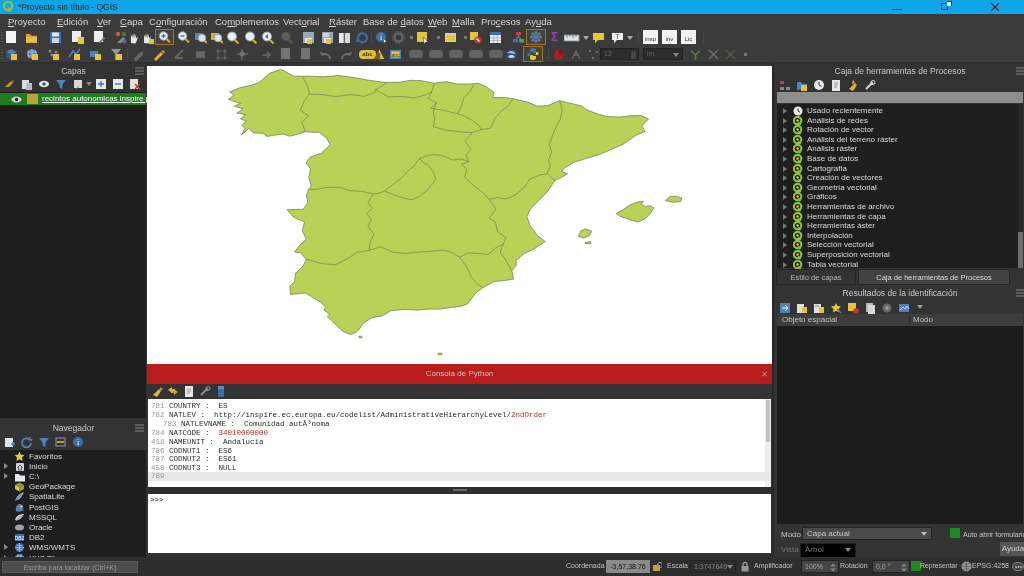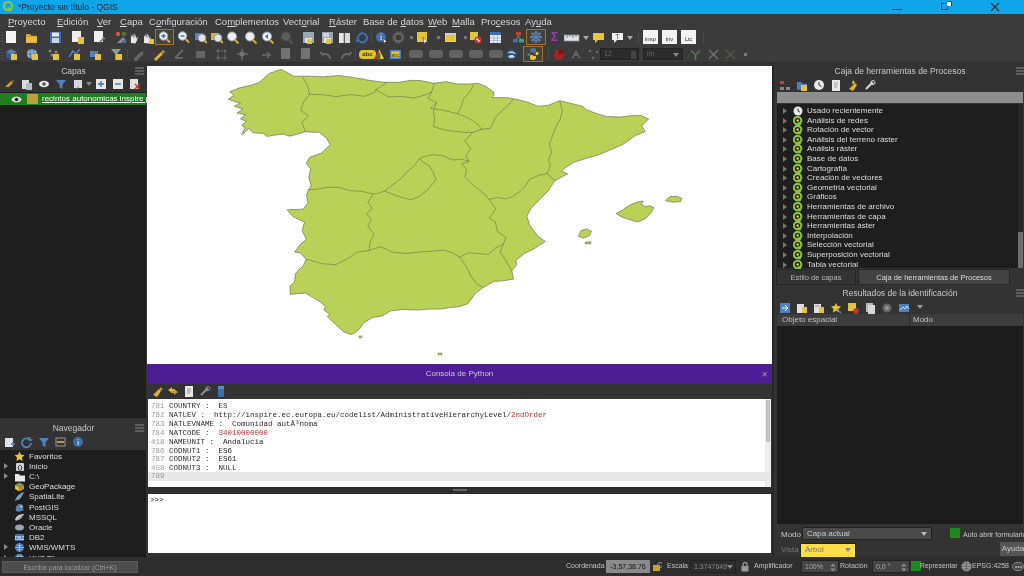--- a/index.html
+++ b/index.html
@@ -509,21 +509,21 @@
           <path d="M489.2,199.3 L484.2,194.1 L479.2,189.7 L471.5,183.9 L464.8,177.1 L466.8,169.3 L461.5,164.1 L469.1,161.4"></path>
           <path d="M559.7,100.7 L562.3,110.3 L560.3,119.1 L556.0,126.6 L552.3,136.2 L549.3,144.4 L551.6,152.2 L548.6,160.0 L550.3,165.8 L547.0,173.7"></path>
           <path d="M547.0,173.7 L551.6,177.8 L555.0,180.5"></path>
         </g>
 <rect x="359" y="336" width="3" height="2" fill="#b9d156" stroke="#5a6148" stroke-width="0.4"></rect>
 <rect x="438" y="353" width="4" height="2" fill="#b9d156" stroke="#5a6148" stroke-width="0.4"></rect>
 </svg>
     </div>
 
 <div class="abs" style="left:147px;top:301px;width:625px;height:190px" id="console">
-  <div class="abs ptitle" style="left:0;top:0;width:625px;height:20px;background:#4c1d95;line-height:20px;font-size:8px">Consola de Python</div>
+  <div class="abs ptitle" style="left:0;top:0;width:625px;height:20px;background:#b91c1c;line-height:20px;font-size:8px">Consola de Python</div>
   <span class="abs" style="right:4px;top:6px;color:#999;font-size:8px">✕</span>
   <div class="abs" style="left:0;top:20px;width:625px;height:15px;background:#333">
     <svg class="abs" style="left:4px;top:1px" width="12" height="12">
           <path d="M2,10 L8,4 l2,2 L6,12 Z" fill="#e0b52c"></path>
           <path d="M9,3 l2,2" stroke="#caa02a" stroke-width="2"></path>
         </svg>
     <svg class="abs" style="left:20px;top:1px" width="12" height="12">
           <path d="M1,5 l4,-3 v2 h3 v2 H5 v2 Z" fill="#e0b52c"></path>
           <path d="M11,7 l-4,3 v-2 H4 v-2 h3 V4 Z" fill="#caa02a"></path>
         </svg>
@@ -539,21 +539,21 @@
           <rect x="3" y="1" width="6" height="11" fill="#3a6ea5"></rect>
           <rect x="3" y="1" width="6" height="3" fill="#5a8ec5"></rect>
         </svg>
   </div>
   <div class="abs" style="left:1px;top:35px;width:623px;height:88px;background:#fff;font-family:'Liberation Mono',monospace;font-size:7.5px;color:#2a2a2a" id="pyout">
         <div class="abs" style="right:0;top:0;width:6px;height:88px;background:#ededed">
           <div class="abs" style="left:1px;top:1px;width:4px;height:42px;background:#c2c2c2"></div>
         </div>
         <div class="abs" style="left:0;top:3px;width:623px;height:9px;white-space:pre"><span style="color:#9a9a9a;padding-left:3px">781 </span>COUNTRY :  ES</div>
         <div class="abs" style="left:0;top:11.9px;width:623px;height:9px;white-space:pre"><span style="color:#9a9a9a;padding-left:3px">782 </span>NATLEV :  http://inspire.ec.europa.eu/codelist/AdministrativeHierarchyLevel/<span style="color:#b03030">2ndOrder</span></div>
-        <div class="abs" style="left:0;top:20.8px;width:623px;height:9px;white-space:pre"><span style="color:#9a9a9a;padding-left:3px">783 </span>NATLEVNAME :  Comunidad autÃ³noma</div>
+        <div class="abs" style="left:0;top:20.8px;width:623px;height:9px;white-space:pre"><span style="color:#9a9a9a;padding-left:15px">783 </span>NATLEVNAME :  Comunidad autÃ³noma</div>
         <div class="abs" style="left:0;top:29.700000000000003px;width:623px;height:9px;white-space:pre"><span style="color:#9a9a9a;padding-left:3px">784 </span>NATCODE :  <span style="color:#b03030">34010000000</span></div>
         <div class="abs" style="left:0;top:38.6px;width:623px;height:9px;white-space:pre"><span style="color:#9a9a9a;padding-left:3px">418 </span>NAMEUNIT :  Andalucia</div>
         <div class="abs" style="left:0;top:47.5px;width:623px;height:9px;white-space:pre"><span style="color:#9a9a9a;padding-left:3px">786 </span>CODNUT1 :  ES6</div>
         <div class="abs" style="left:0;top:56.4px;width:623px;height:9px;white-space:pre"><span style="color:#9a9a9a;padding-left:3px">787 </span>CODNUT2 :  ES61</div>
         <div class="abs" style="left:0;top:65.3px;width:623px;height:9px;white-space:pre"><span style="color:#9a9a9a;padding-left:3px">458 </span>CODNUT3 :  NULL</div>
         <div class="abs" style="left:0;top:73px;width:623px;height:9px;background:#e8e8e8;white-space:pre"><span style="color:#9a9a9a;padding-left:3px">789 </span></div>
       </div>
   <div class="abs" style="left:0;top:123px;width:625px;height:7px;background:#2e2e2e">
         <span class="abs" style="left:306px;top:2px;width:14px;height:2px;background:#666"></span>
       </div>
@@ -776,21 +776,21 @@
           <span class="abs" style="left:4px;top:1px">Capa actual</span>
           <svg class="abs" style="right:4px;top:4px" width="6" height="5">
             <path d="M0,0 h6 l-3,4 Z" fill="#bbb"></path>
           </svg>
         </span>
   <span class="abs" style="left:176px;top:2px;width:10px;height:10px;background:#1e8a1e"></span>
   <span class="abs" style="left:189px;top:5px;white-space:nowrap;font-size:7px">Auto abrir formulario</span>
 </div>
 <div class="abs" style="left:0;top:479px;width:252px;height:15px;color:#777;font-size:8px">
   <span class="abs" style="left:7px;top:3px">Vista</span>
-  <span class="abs" style="left:26px;top:1px;width:56px;height:18px;background:#fde047;border:1px solid #222">
+  <span class="abs" style="left:26px;top:1px;width:56px;height:18px;background:#000000;border:1px solid #222">
           <span class="abs" style="left:4px;top:1px">Árbol</span>
           <svg class="abs" style="right:4px;top:4px" width="6" height="5">
             <path d="M0,0 h6 l-3,4 Z" fill="#888"></path>
           </svg>
         </span>
   <span class="abs" style="left:226px;top:0px;width:26px;height:14px;background:#555;color:#ccc;text-align:center;line-height:14px">Ayuda</span>
 </div>
 </div>
 </div>
 <div id="statusbar">

